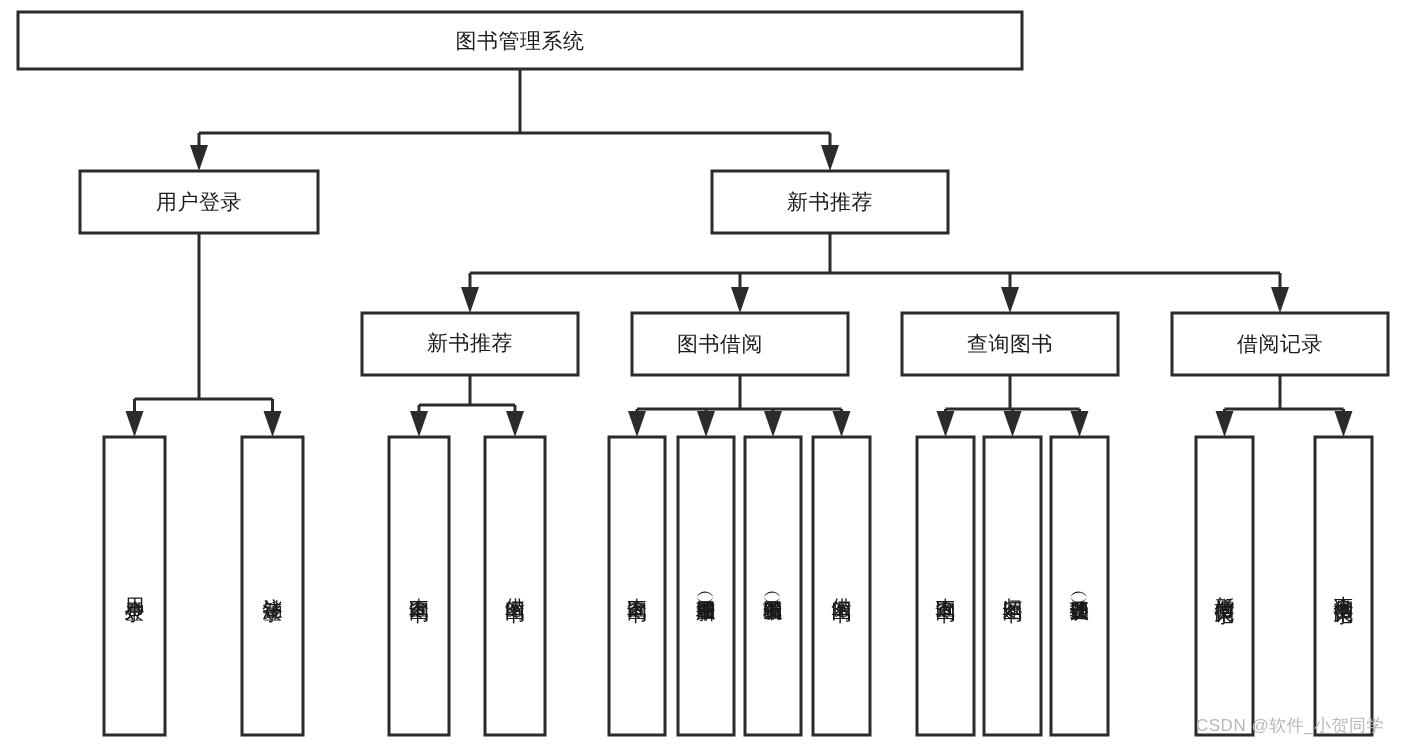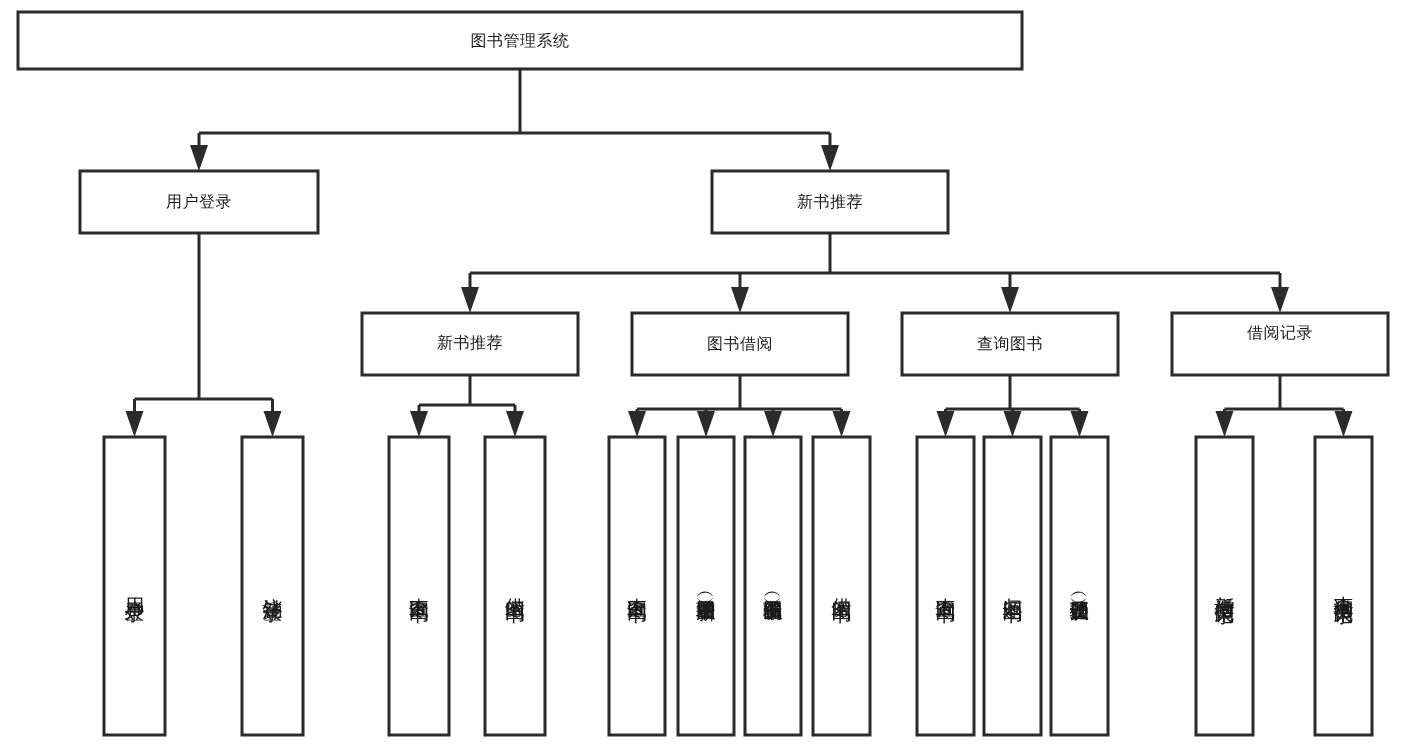--- a/index.html
+++ b/index.html
@@ -45,21 +45,21 @@
     position: absolute;
     display: flex;
     align-items: center;
     justify-content: center;
     color: #1a1a1a;
     font-family: "Liberation Sans", "DejaVu Sans", sans-serif;
     pointer-events: none;
     box-sizing: border-box;
   }
   .node-label.horizontal {
-    font-size: 16px;
+    font-size: 21px;
     letter-spacing: 0.5px;
     line-height: 1.2;
     white-space: nowrap;
   }
   .node-label.vertical {
     writing-mode: vertical-rl;
     text-orientation: upright;
     font-size: 20px;
     line-height: 1.35;
     letter-spacing: 2px;
@@ -167,30 +167,31 @@
         <rect x="1051" y="437" width="57" height="298" class="node-box"></rect>
         <rect x="1196" y="437" width="57" height="298" class="node-box"></rect>
         <rect x="1315" y="437" width="57" height="298" class="node-box"></rect>
       </g>
   </svg>
   <div id="label-layer">
       <div class="node-label horizontal" style="left: 18px; top: 12px; width: 1004px; height: 57px;">图书管理系统</div>
       <div class="node-label horizontal" style="left: 80px; top: 171px; width: 238px; height: 62px;">用户登录</div>
       <div class="node-label horizontal" style="left: 712px; top: 171px; width: 236px; height: 62px;">新书推荐</div>
       <div class="node-label horizontal" style="left: 362px; top: 313px; width: 216px; height: 60px;">新书推荐</div>
-      <div class="node-label horizontal" style="left: 632px; top: 313px; width: 176px; height: 62px; padding-left: 40px;">图书借阅</div>
+      <div class="node-label horizontal" style="left: 612px; top: 313px; width: 176px; height: 62px; padding-left: 40px;">图书借阅</div>
       <div class="node-label horizontal" style="left: 902px; top: 313px; width: 216px; height: 62px;">查询图书</div>
-      <div class="node-label horizontal" style="left: 1172px; top: 302px; width: 216px; height: 62px;">借阅记录</div>
+      <div class="node-label horizontal" style="left: 1172px; top: 313px; width: 216px; height: 62px;">借阅记录</div>
       <div class="node-label vertical" style="left: 104px; top: 437px; width: 61px; height: 298px;">用户登录</div>
       <div class="node-label vertical" style="left: 242px; top: 437px; width: 61px; height: 298px;">注销登录</div>
       <div class="node-label vertical" style="left: 389px; top: 437px; width: 60px; height: 298px;">查询图书</div>
       <div class="node-label vertical" style="left: 485px; top: 437px; width: 60px; height: 298px;">借阅图书</div>
       <div class="node-label vertical" style="left: 609px; top: 437px; width: 56px; height: 298px;">查询图书</div>
       <div class="node-label vertical" style="left: 678px; top: 437px; width: 56px; height: 298px; font-size: 19px; letter-spacing: 0px;">新增图书（管理员）</div>
       <div class="node-label vertical" style="left: 745px; top: 437px; width: 56px; height: 298px; font-size: 19px; letter-spacing: 0px;">编辑图书（管理员）</div>
       <div class="node-label vertical" style="left: 813px; top: 437px; width: 57px; height: 298px;">借阅图书</div>
       <div class="node-label vertical" style="left: 917px; top: 437px; width: 57px; height: 298px;">查询图书</div>
       <div class="node-label vertical" style="left: 984px; top: 437px; width: 57px; height: 298px;">归还图书</div>
       <div class="node-label vertical" style="left: 1051px; top: 437px; width: 57px; height: 298px; font-size: 19px; letter-spacing: 0px;">确认归还（管理员）</div>
       <div class="node-label vertical" style="left: 1196px; top: 437px; width: 57px; height: 298px;">新增借阅记录</div>
       <div class="node-label vertical" style="left: 1315px; top: 437px; width: 57px; height: 298px;">查询借阅记录</div>
     </div>
+  <div class="watermark" style="left:1196px; top:714px;">CSDN @软件_小贺同学</div>
 </div>
 
 </body></html>

